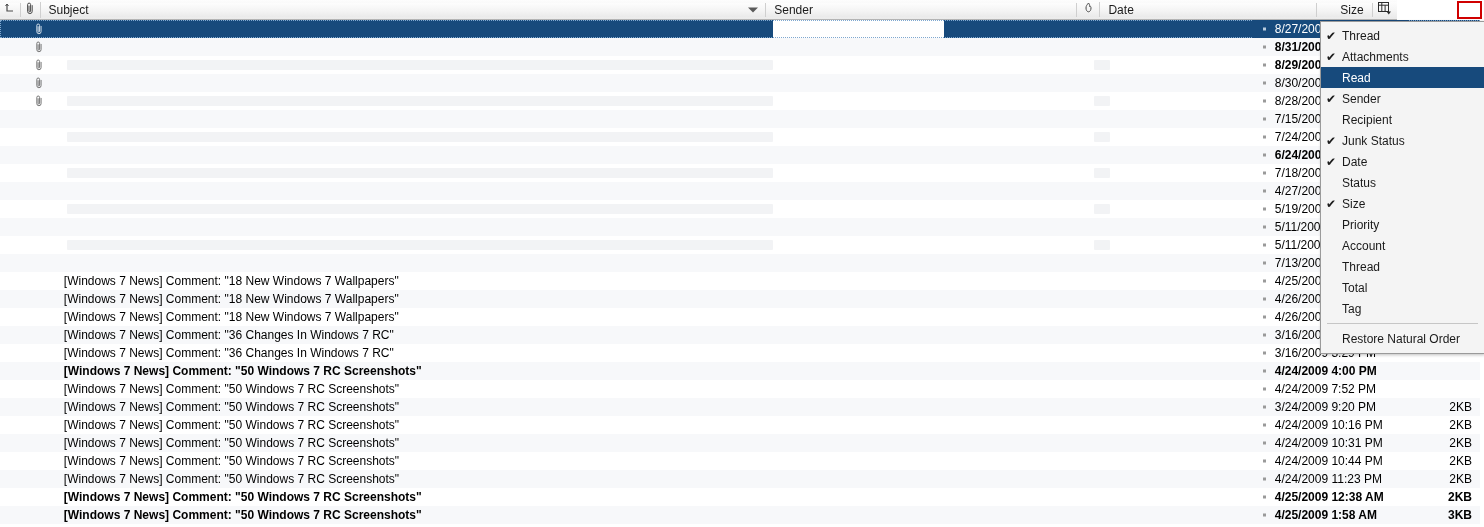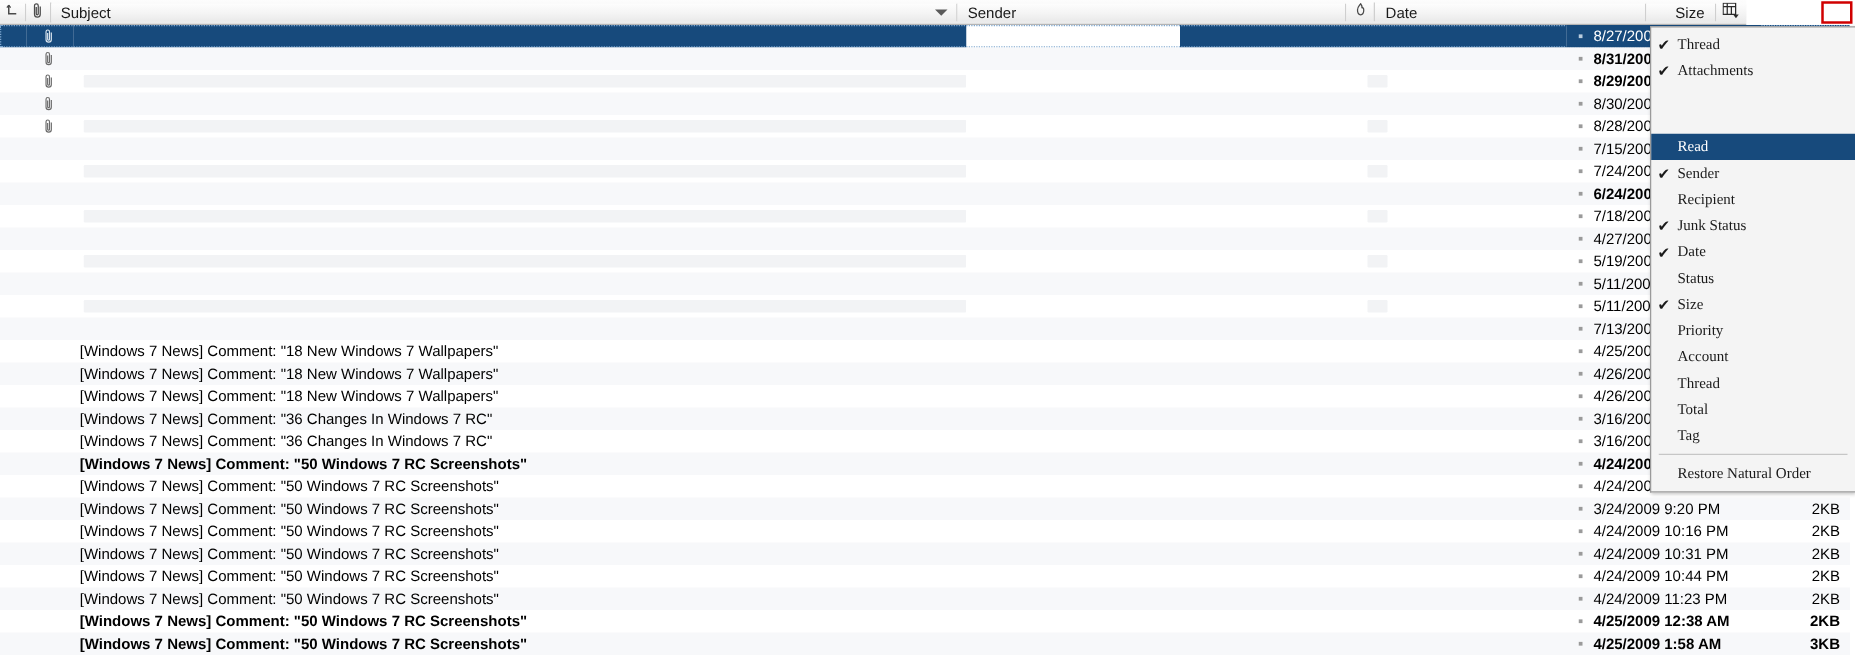--- a/index.html
+++ b/index.html
@@ -181,30 +181,29 @@
     display: flex;
     align-items: center;
     padding-left: 5px;
     color: #1a1a1a;
     white-space: nowrap;
     user-select: none;
   }
   .menu-item.highlight {
     background: #174a7c;
     color: #ffffff;
-    margin-top: 40px;
   }
   .menu-check {
     width: 16px;
     flex: 0 0 16px;
     text-align: left;
     font-size: 12px;
     line-height: 1;
   }
-  .menu-label { flex: 1 1 auto; font-family: Liberation Serif, serif; }
+  .menu-label { flex: 1 1 auto; }
   .menu-sep {
     height: 1px;
     background: #c6c6c6;
     margin: 4px 6px 4px 6px;
   }
   
   #right-edge-sliver {
     position: absolute;
     right: 0; top: 20px;
     width: 4px; height: 507px;

